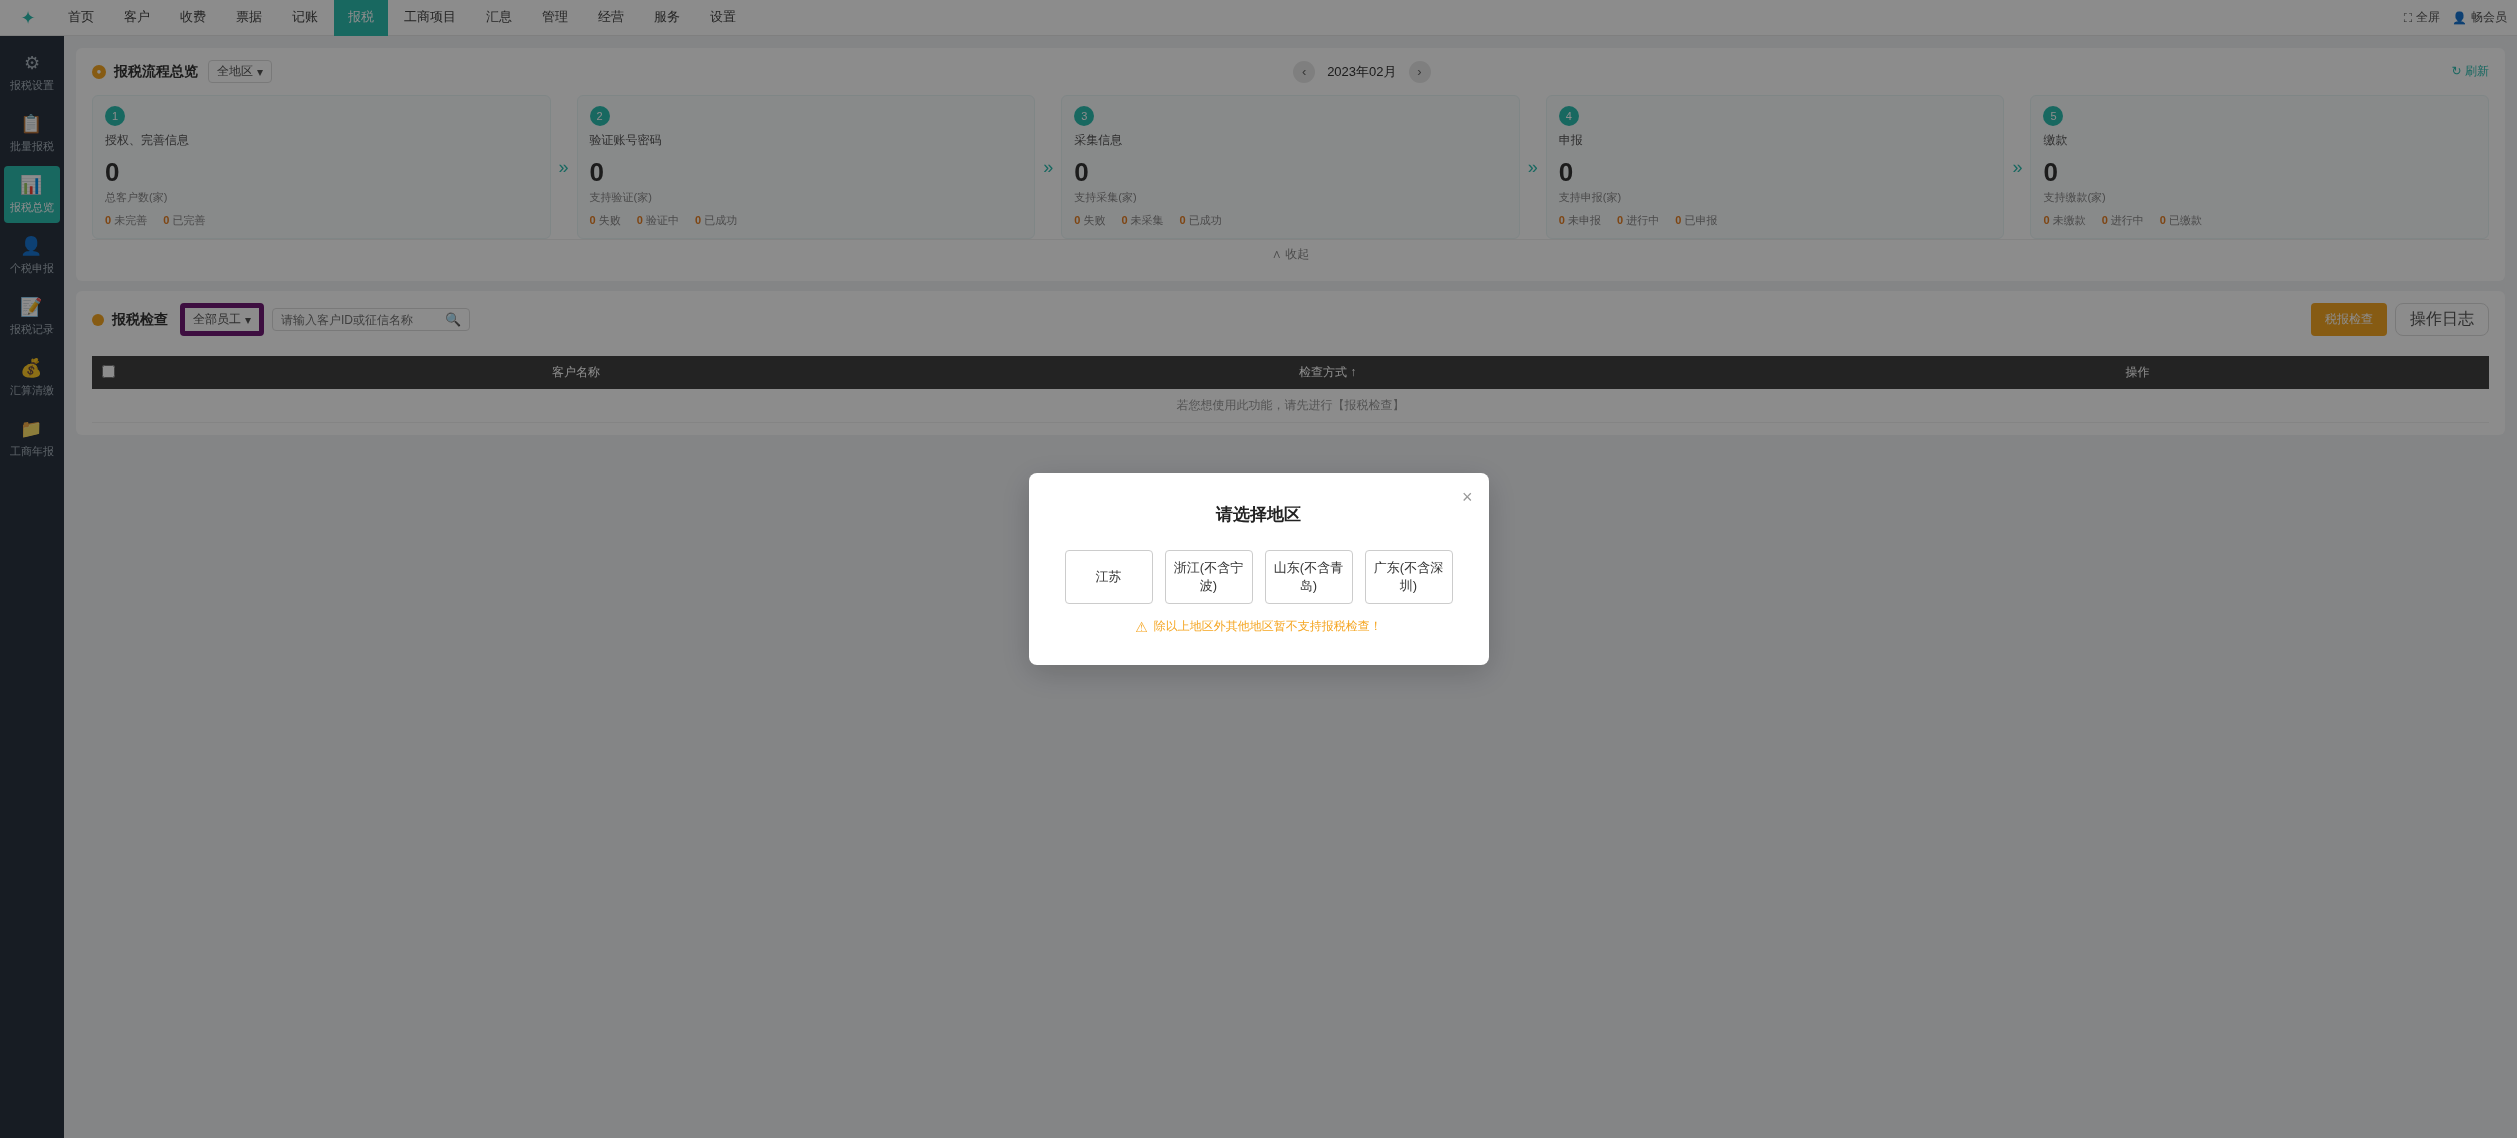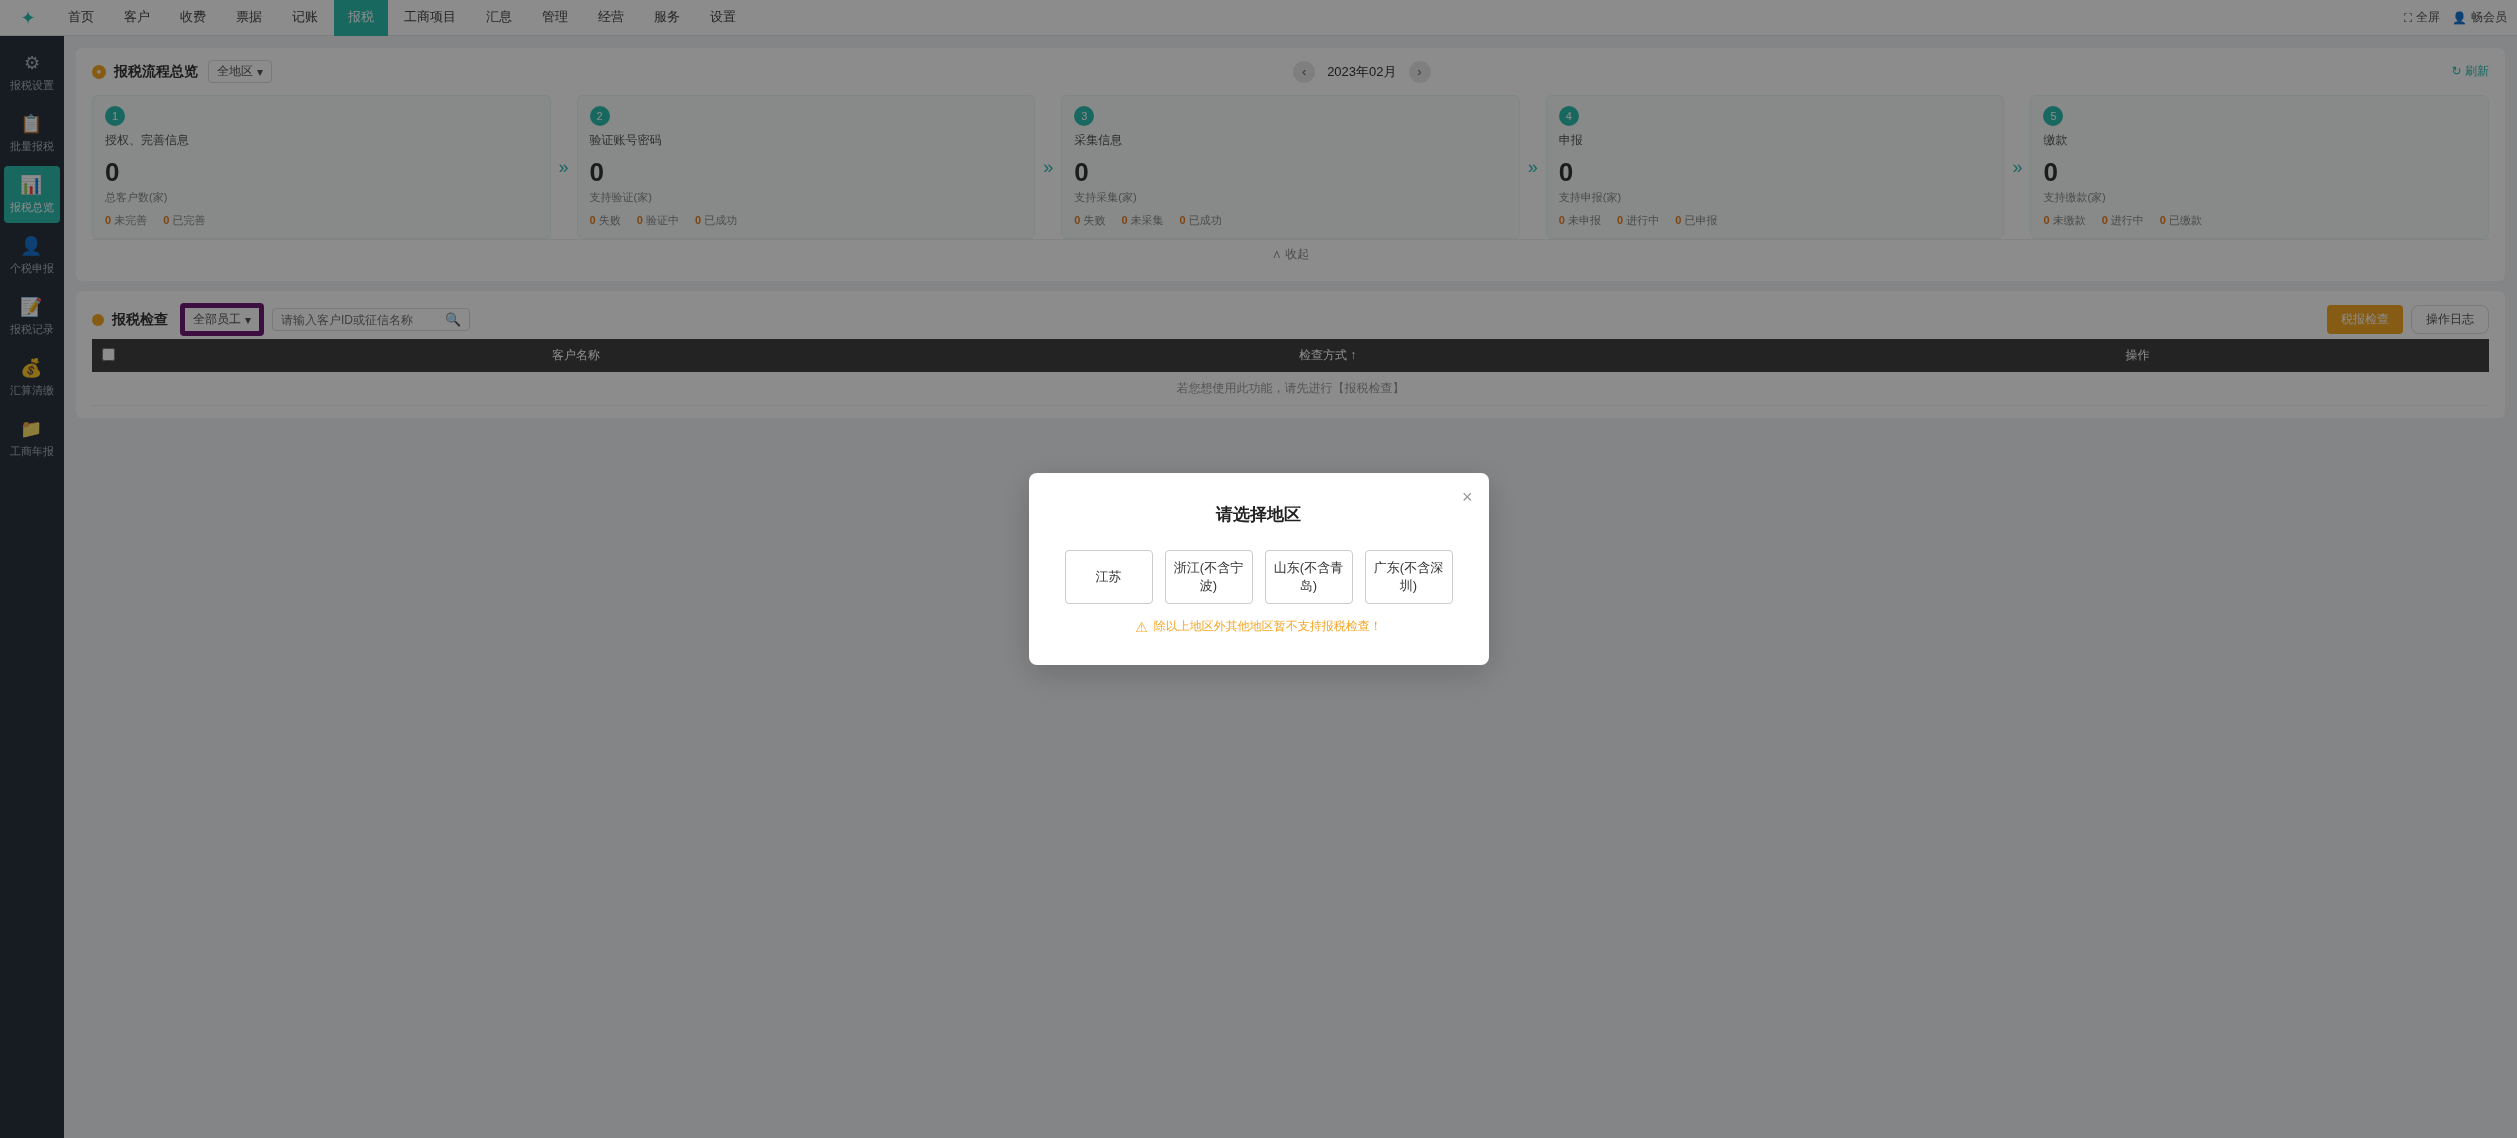--- a/index.html
+++ b/index.html
@@ -225,21 +225,21 @@
     .section-card {
       background: #fff;
       border-radius: 6px;
       padding: 12px 16px;
       margin-bottom: 10px;
     }
     .section-header {
       display: flex;
       align-items: center;
       justify-content: space-between;
-      margin-bottom: 3px;
+      margin-bottom: 20px;
     }
     .section-title {
       display: flex;
       align-items: center;
       gap: 8px;
       font-size: 14px;
       font-weight: bold;
     }
     .section-title .dot-orange {
       width: 12px;
@@ -286,21 +286,21 @@
       padding: 5px 14px;
       font-size: 12px;
       cursor: pointer;
     }
     .btn-outline {
       background: #fff;
       color: #555;
       border: 1px solid #ddd;
       border-radius: 8px;
       padding: 5px 14px;
-      font-size: 12px;
+      font-size: 16px;
       cursor: pointer;
     }
 
     
     .data-table {
       width: 100%;
       border-collapse: collapse;
     }
     .data-table th {
       background: #404040;

